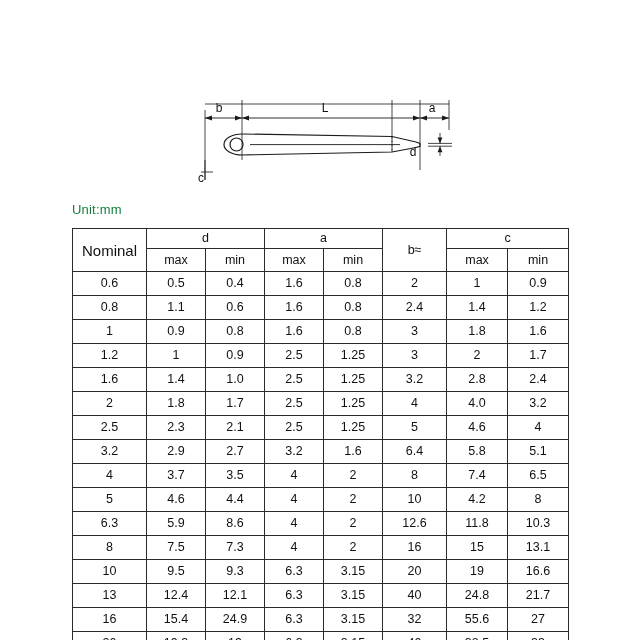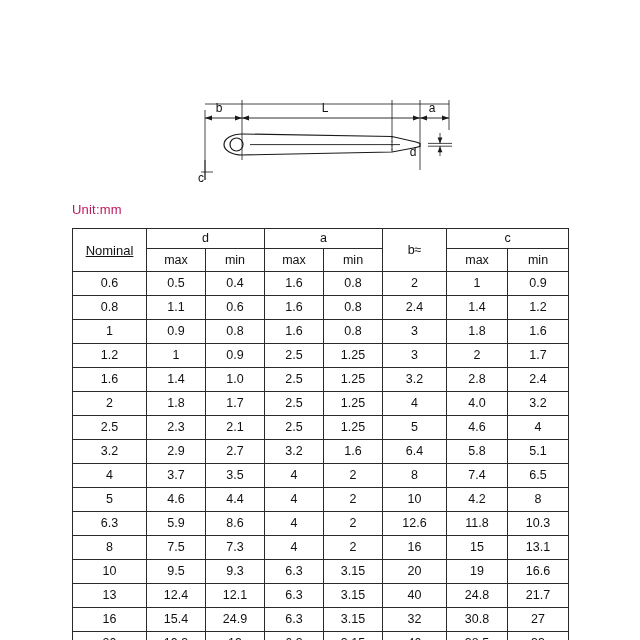--- a/index.html
+++ b/index.html
@@ -24,21 +24,21 @@
     width: 640px;
     height: 200px;
   }
 
   
   #unit-label {
     position: absolute;
     left: 72px;
     top: 202px;
     font-size: 13px;
-    color: #be185d;
+    color: #15803d;
     letter-spacing: .2px;
   }
 
   
   #spec-table-wrap {
     position: absolute;
     left: 72px;
     top: 228px;
     width: 496px;
   }
@@ -61,22 +61,21 @@
   }
   table.spec th.group {
     height: 19px;
     line-height: 19px;
   }
   table.spec th.sub {
     height: 22px;
     line-height: 22px;
   }
   table.spec th.nominal {
-    font-size: 13px;
-    text-decoration: underline;
+    font-size: 15px;
   }
   
   col.c-nominal { width: 74px; }
   col.c-dmax    { width: 59px; }
   col.c-dmin    { width: 59px; }
   col.c-amax    { width: 59px; }
   col.c-amin    { width: 59px; }
   col.c-b       { width: 64px; }
   col.c-cmax    { width: 61px; }
   col.c-cmin    { width: 61px; }
@@ -331,21 +330,21 @@
           <td>24.8</td>
           <td>21.7</td>
         </tr>
         <tr>
           <td>16</td>
           <td>15.4</td>
           <td>24.9</td>
           <td>6.3</td>
           <td>3.15</td>
           <td>32</td>
-          <td>30.8</td>
+          <td>55.6</td>
           <td>27</td>
         </tr>
         <tr>
           <td>20</td>
           <td>19.3</td>
           <td>19</td>
           <td>6.3</td>
           <td>3.15</td>
           <td>40</td>
           <td>38.5</td>

